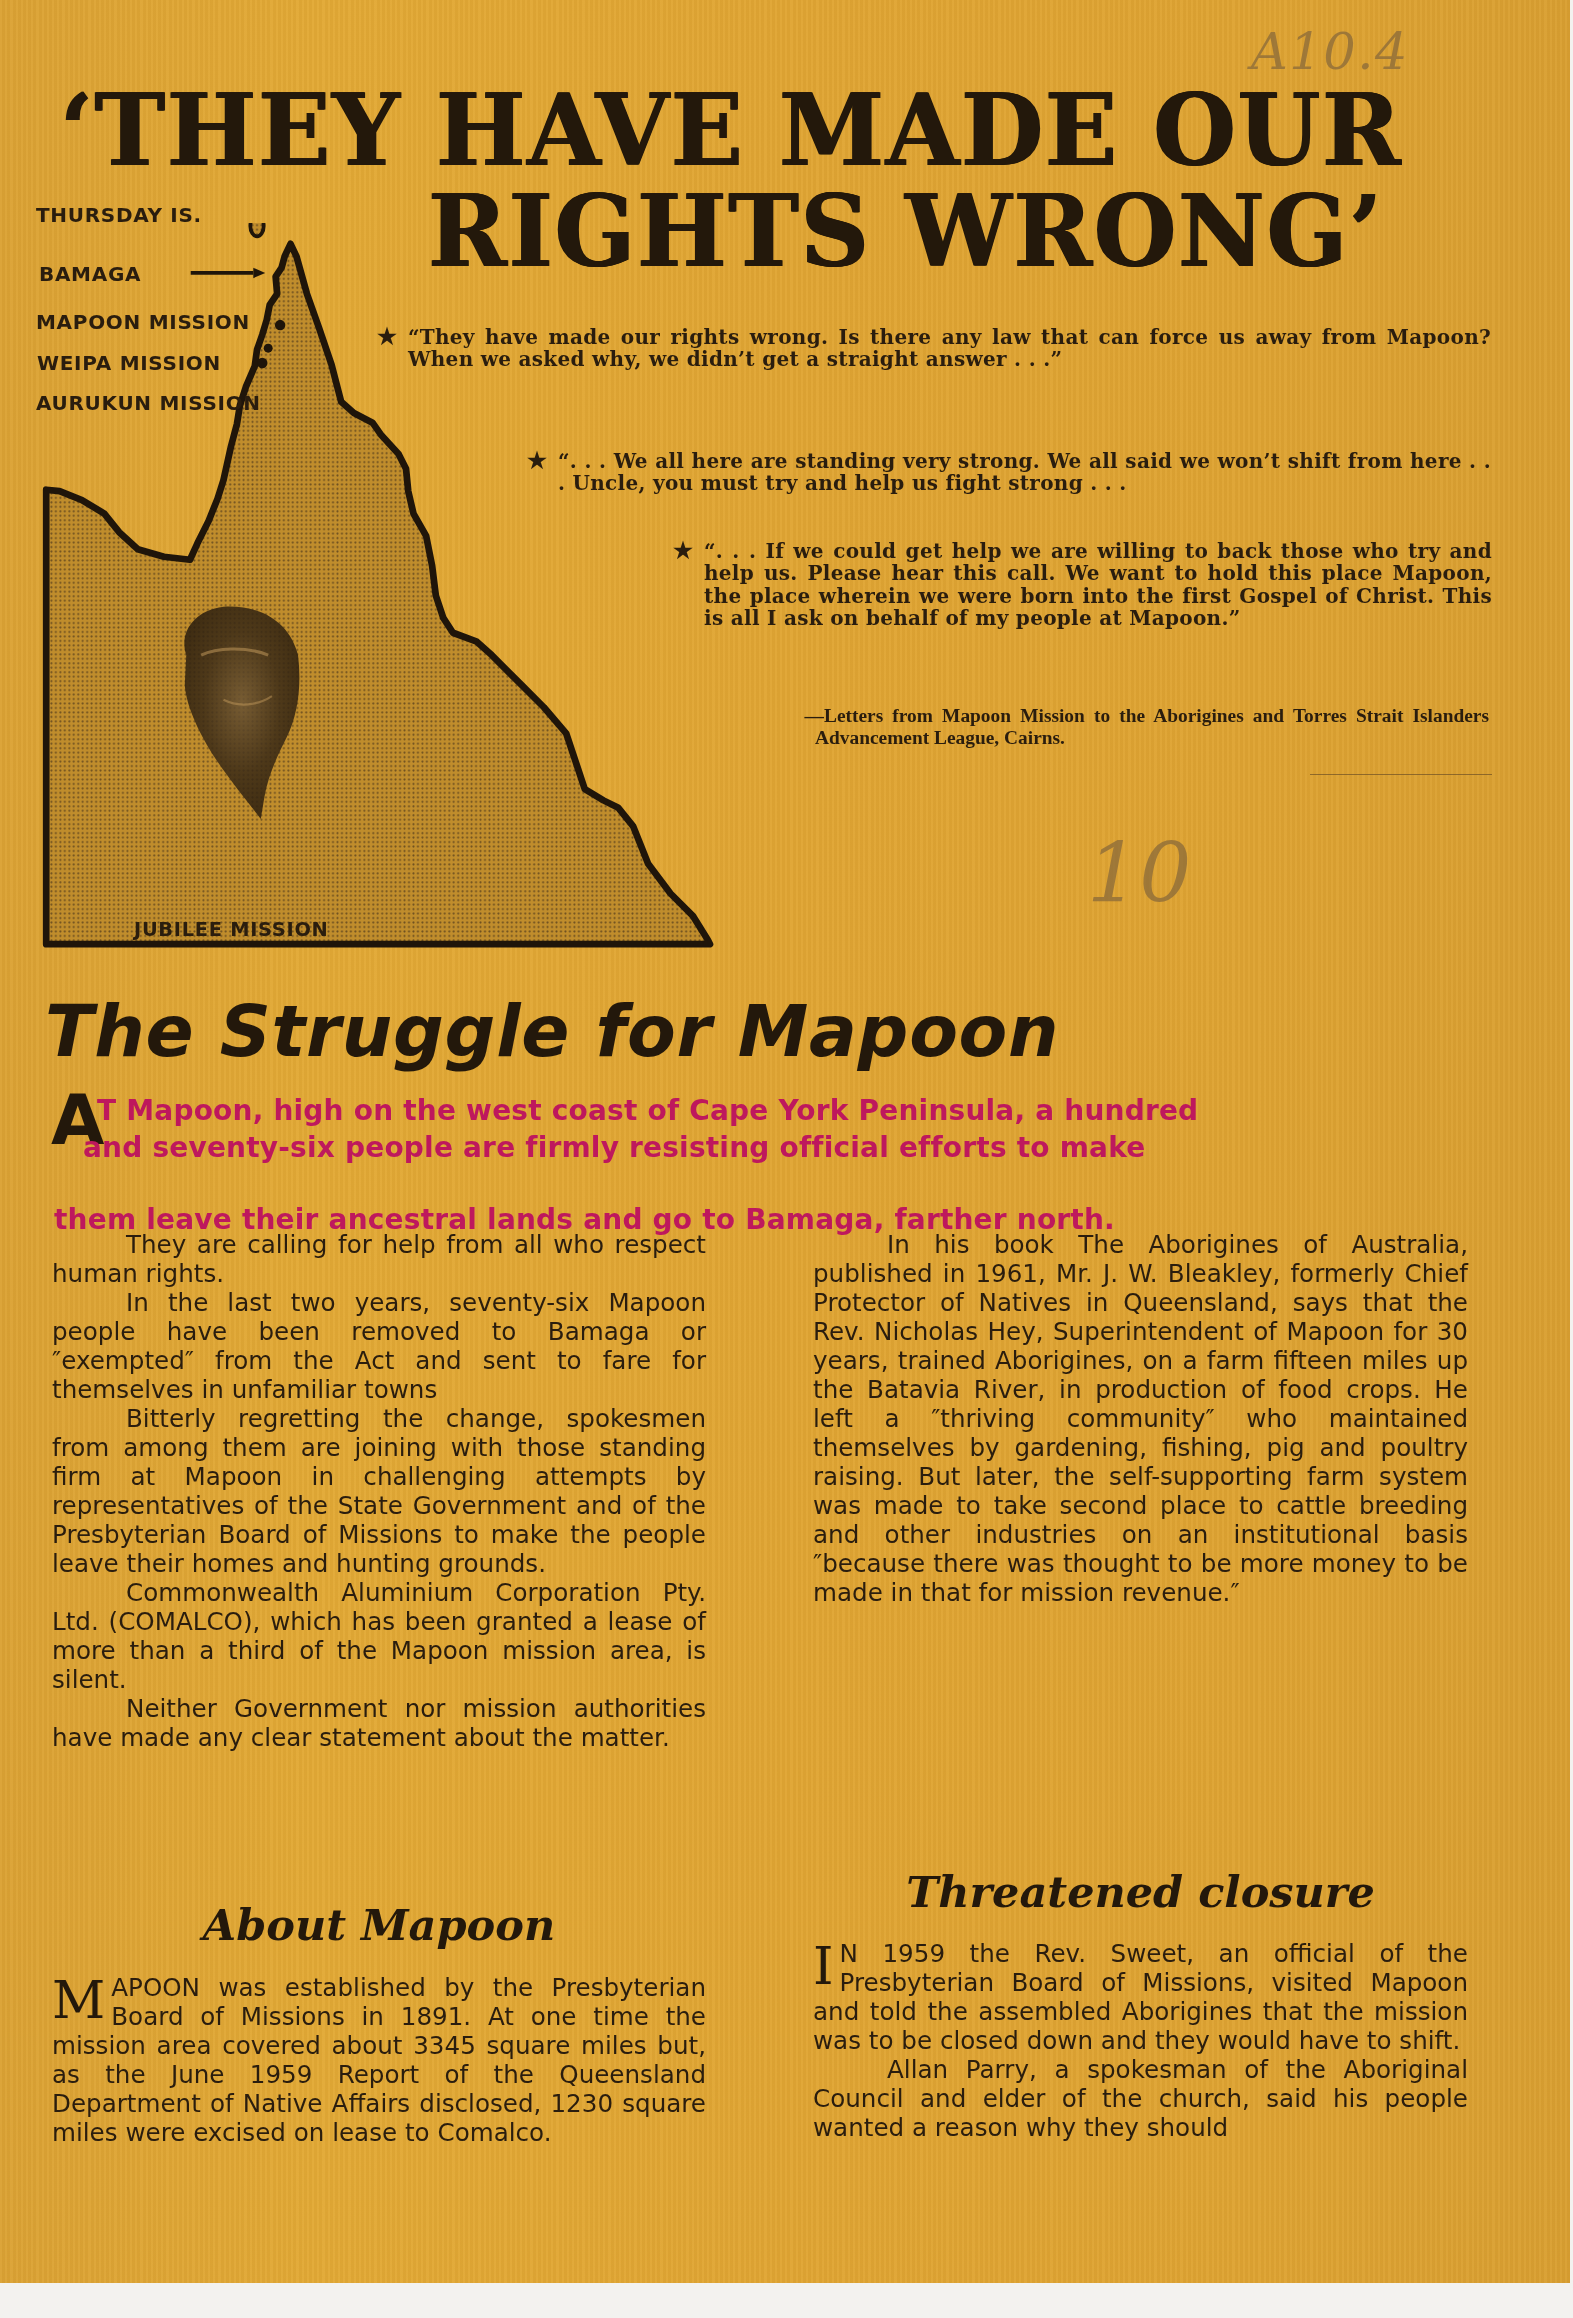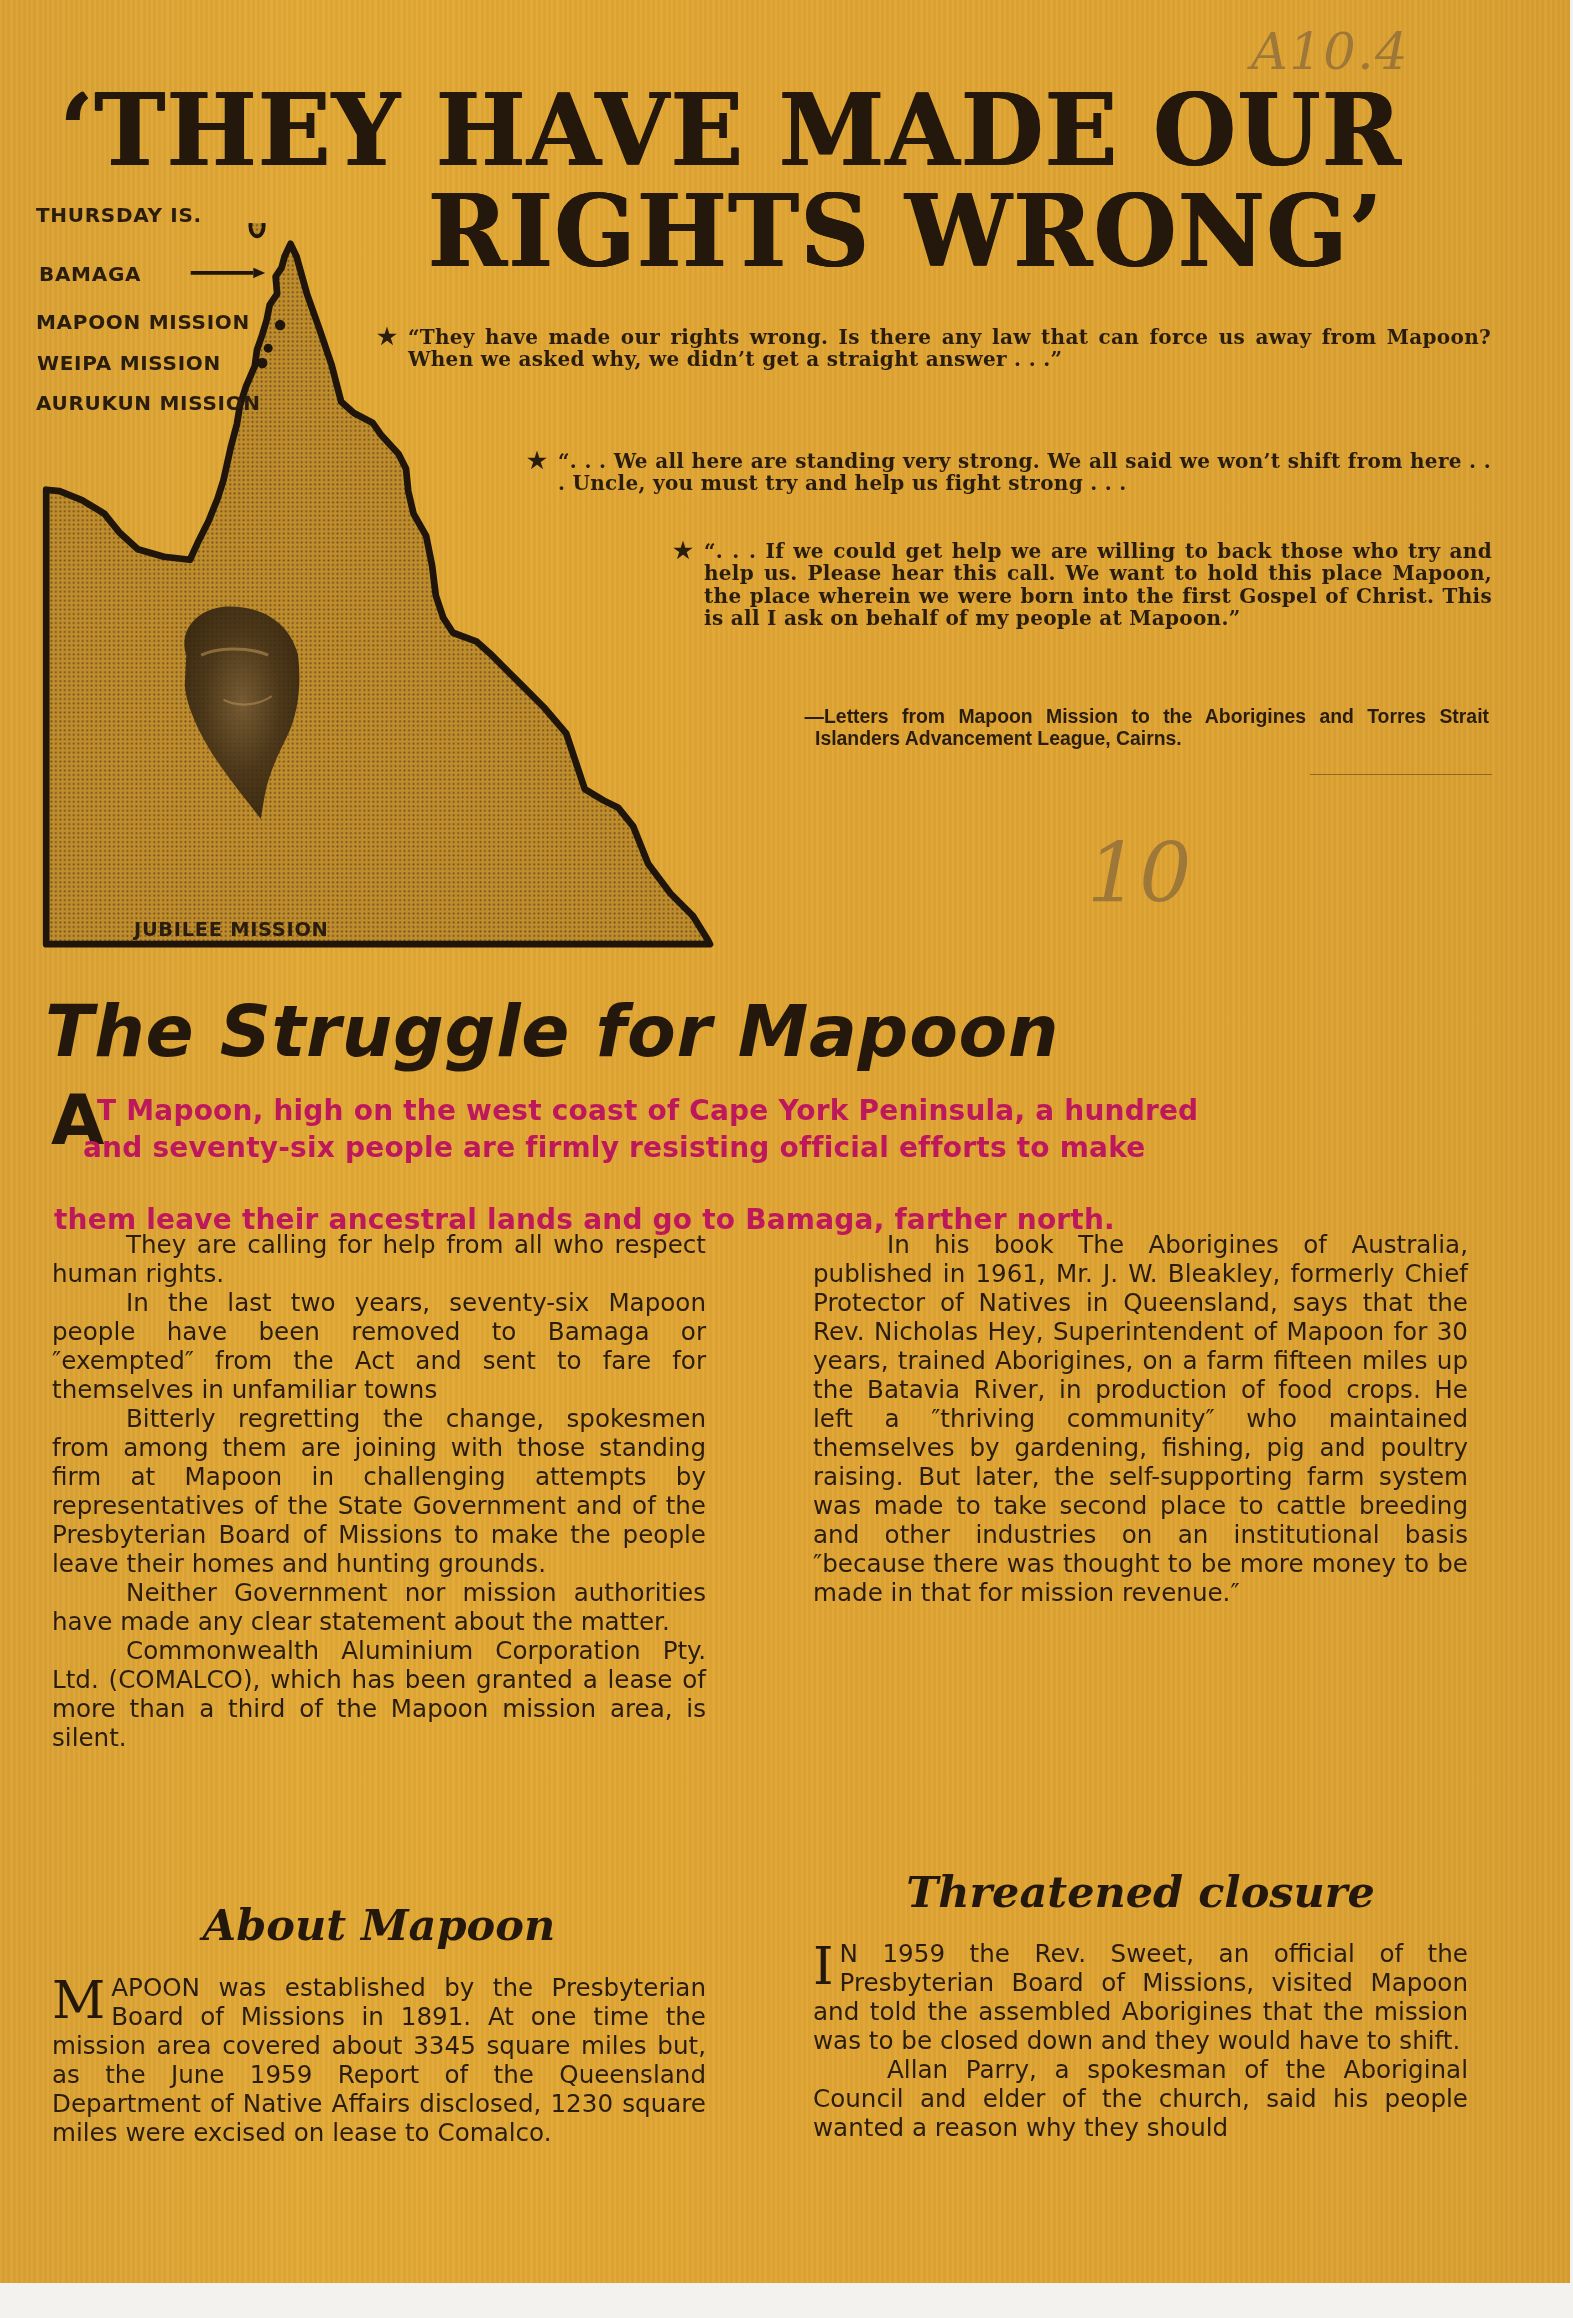--- a/index.html
+++ b/index.html
@@ -54,21 +54,21 @@
   
   .quote {
     font-family: "DejaVu Serif", serif; font-weight: bold;
     font-size: 20px; line-height: 22.3px; color: #2a1d0e;
     letter-spacing: 0.3px; text-align: justify;
   }
   .quote .star {
     position: absolute; left: -31px; top: -1.5px; font-size: 22.3px;
   }
   .attrib {
-    font-family: Liberation Sans, sans-serif; font-weight: bold;
+    font-family: Liberation Serif, serif; font-weight: bold;
     font-size: 19.4px; line-height: 22.3px; color: #2a1d0e; text-align: justify;
   }
   .attrib-rule { left: 1310px; top: 774px; width: 182px; border-top: 1.5px solid #5b4322; opacity: 0.6; }
 
   
   .title {
     font-family: "DejaVu Sans", sans-serif; font-weight: bold; font-style: italic;
     font-size: 71px; color: #23180b; letter-spacing: 0.7px; text-align: left;
     left: 45px; width: 1266px; top: 990px;
   }
@@ -174,22 +174,22 @@
 
 <div class="abs lede-drop">A</div>
 <div class="abs lede" style="left:97px; top:1095px;">T Mapoon, high on the west coast of Cape York Peninsula, a hundred</div>
 <div class="abs lede" style="left:83px; top:1132px;">and seventy-six people are firmly resisting official efforts to make</div>
 <div class="abs lede" style="left:54px; top:1204px;">them leave their ancestral lands and go to Bamaga, farther north.</div>
 
 <div class="abs col col-left">
   <p>They are calling for help from all who respect human rights.</p>
   <p>In the last two years, seventy-six Mapoon people have been removed to Bamaga or ″exempted″ from the Act and sent to fare for themselves in unfamiliar towns</p>
   <p>Bitterly regretting the change, spokesmen from among them are joining with those standing firm at Mapoon in challenging attempts by representatives of the State Government and of the Presbyterian Board of Missions to make the people leave their homes and hunting grounds.</p>
+  <p>Commonwealth Aluminium Corporation Pty. Ltd. (COMALCO), which has been granted a lease of more than a third of the Mapoon mission area, is silent.</p>
   <p>Neither Government nor mission authorities have made any clear statement about the matter.</p>
-  <p>Commonwealth Aluminium Corporation Pty. Ltd. (COMALCO), which has been granted a lease of more than a third of the Mapoon mission area, is silent.</p>
 </div>
 <div class="abs subhead sub-about">About Mapoon</div>
 <div class="abs col about-body">
   <p class="noindent"><span class="dropcap-serif">M</span><span>APOON was established by the Presbyterian Board of Missions in 1891. At one time the mission area covered about 3345 square miles but, as the June 1959 Report of the Queensland Department of Native Affairs disclosed, 1230 square miles were excised on lease to Comalco.</span></p>
 </div>
 
 <div class="abs col col-right">
   <p>In his book The Aborigines of Australia, published in 1961, Mr. J. W. Bleakley, formerly Chief Protector of Natives in Queensland, says that the Rev. Nicholas Hey, Superintendent of Mapoon for 30 years, trained Aborigines, on a farm fifteen miles up the Batavia River, in production of food crops. He left a ″thriving community″ who maintained themselves by gardening, fishing, pig and poultry raising. But later, the self-supporting farm system was made to take second place to cattle breeding and other industries on an institutional basis ″because there was thought to be more money to be made in that for mission revenue.″</p>
 </div>
 <div class="abs subhead sub-closure">Threatened closure</div>

